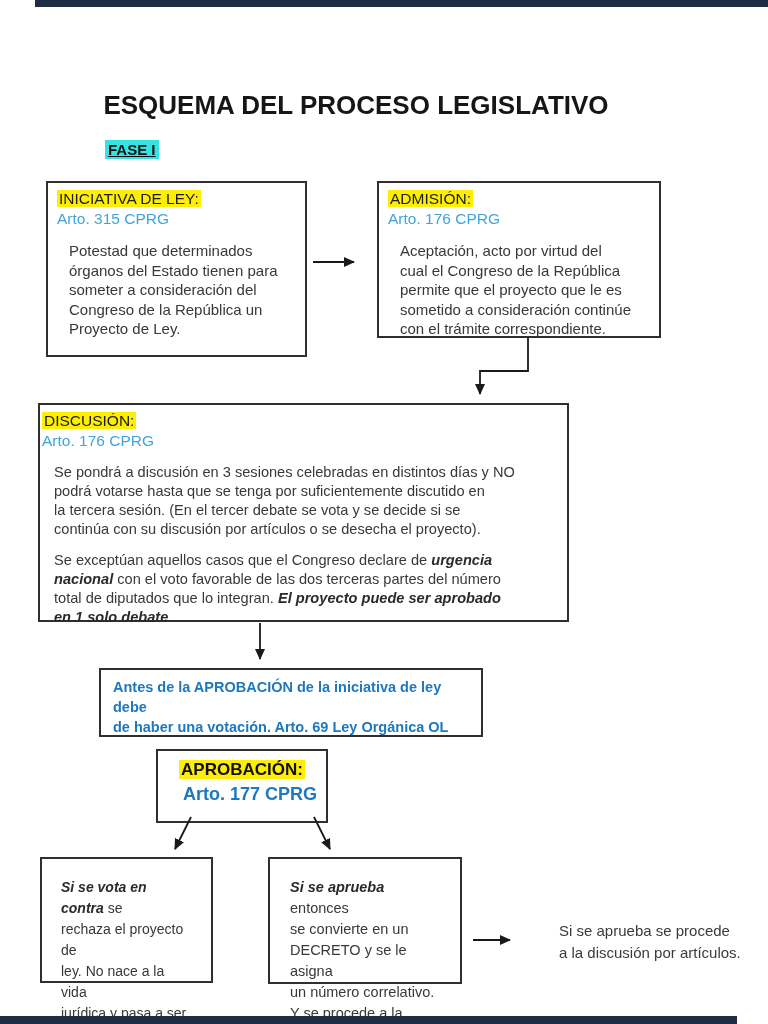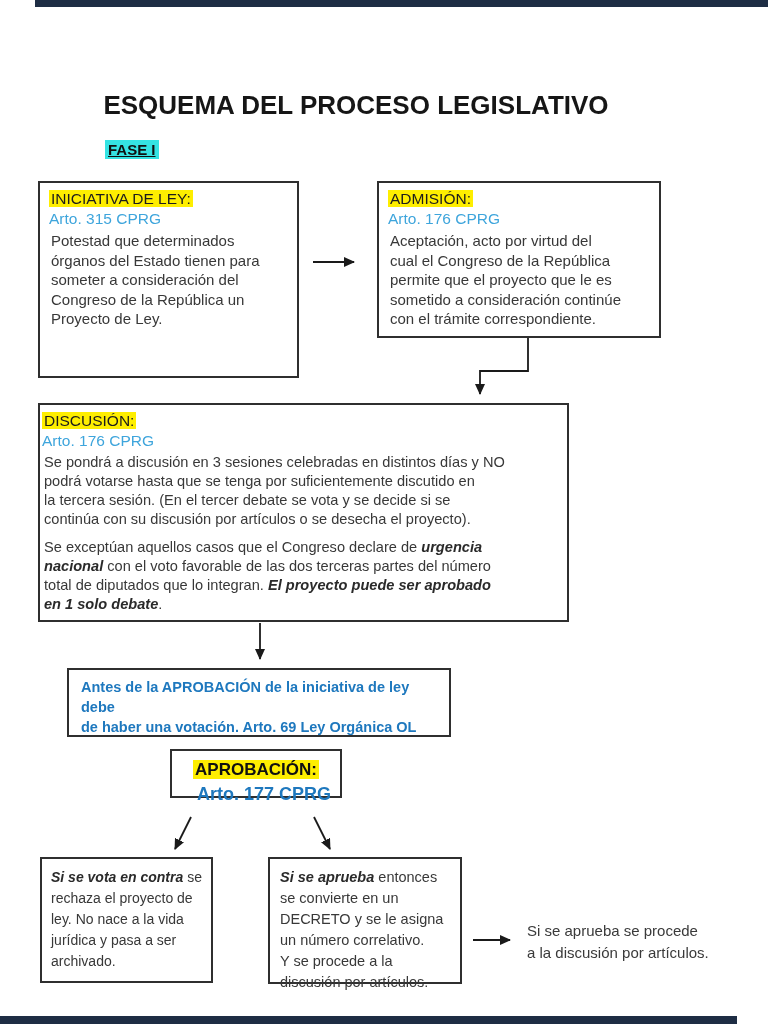--- a/index.html
+++ b/index.html
@@ -19,33 +19,33 @@
   .fase{position:absolute;left:105px;top:141px;font-size:15px;font-weight:bold;color:#101010;}
   .fase .hl{ text-decoration:underline;}
   .hl-y{background:var(--c-yellow,#feee00);padding:0 2px;}
   .hl-c{background:var(--c-cyan,#35e3e3);padding:1px 3px;}
   .fbox{
     position:absolute;box-sizing:border-box;border:2px solid var(--c-border,#2f2f2f);
     background:#fff;padding:5px 9px;font-size:15px;line-height:19.5px;
   }
   .bhead{font-size:15.5px;line-height:21px;color:#1c1c1c;}
   .bart{color:var(--c-blue_light,#3ea5dc);font-size:15.5px;line-height:20px;}
-  .pre{white-space:pre-line;}
-  .bbody{margin:2px;}
+  .pre{white-space:pre-line;margin-left:32px;}
+  .bbody{margin:12px;}
   .bi{font-weight:bold;font-style:italic;color:#2a2a2a;}
-  #box-iniciativa{left:38px;top:181px;width:261px;height:197px;}
+  #box-iniciativa{left:46px;top:181px;width:261px;height:176px;}
   #box-admision{left:377px;top:181px;width:284px;height:157px;}
   #box-discusion{left:38px;top:403px;width:531px;height:219px;padding:5px 2px;}
   #box-discusion .bbody{font-size:14.6px;line-height:19px;}
   #box-discusion .p2{margin-top:9px;}
   #box-nota{
     left:67px;top:668px;width:384px;height:69px;padding:7px 12px;
     font-size:14.5px;line-height:20px;font-weight:bold;color:var(--c-blue_strong,#1e78be);
   }
-  #box-aprobacion{left:170px;top:749px;width:172px;height:49px;text-align:center;padding-top:7px;}
+  #box-aprobacion{left:156px;top:749px;width:172px;height:74px;text-align:center;padding-top:7px;}
   #box-aprobacion .bhead{font-size:17px;font-weight:bold;line-height:24px;color:#101010;}
   #box-aprobacion .bart{font-size:18px;font-weight:bold;line-height:24px;color:var(--c-blue_strong,#1e78be);text-align:right;}
   #box-contra{left:40px;top:857px;width:173px;height:126px;font-size:14px;line-height:21px;padding:6px 7px;}
   #box-aprueba{left:268px;top:857px;width:194px;height:127px;font-size:14.5px;line-height:21px;padding:6px 8px;}
   .sidenote{
     position:absolute;left:527px;top:920px;width:240px;
     font-size:15px;line-height:22px;color:#3a3a3a;
   }
   svg.connectors{position:absolute;left:0;top:0;pointer-events:none;}
   svg.connectors path.c, svg.connectors line.c{stroke:#1a1a1a;stroke-width:1.8;fill:none;}

